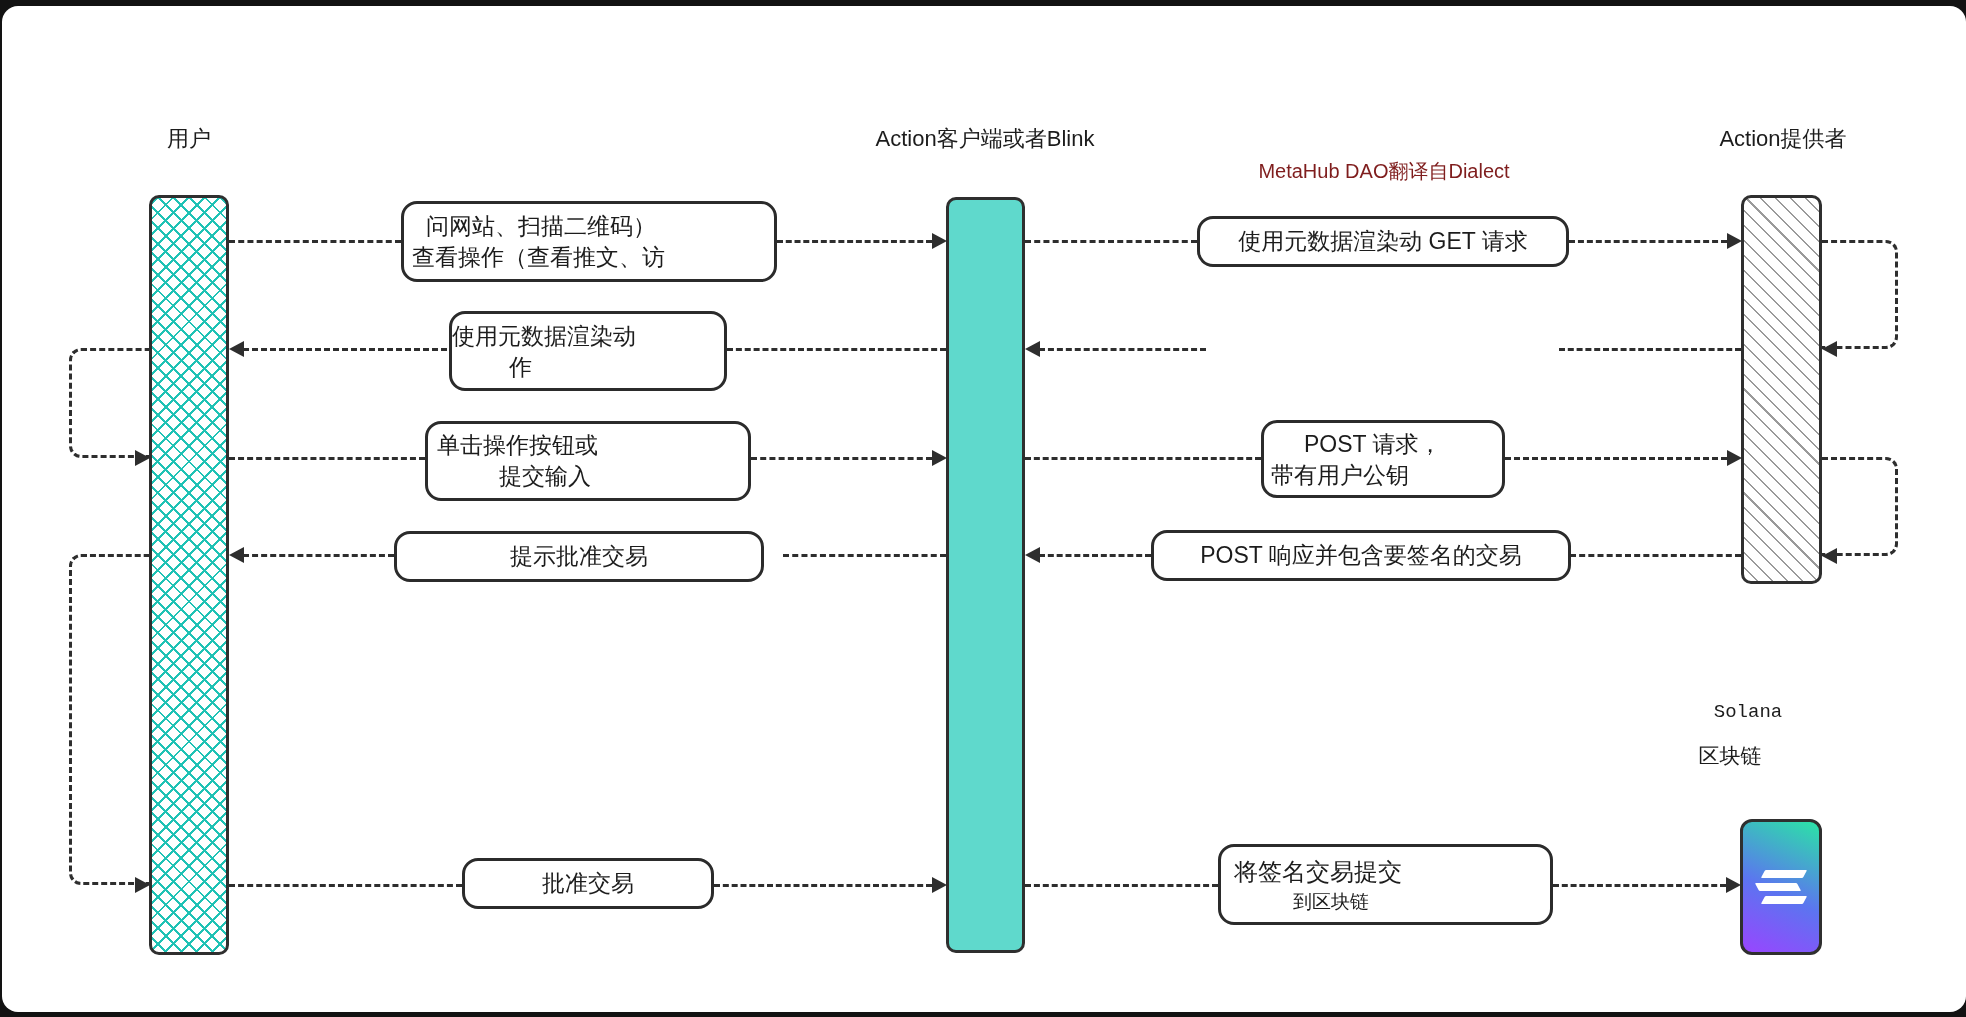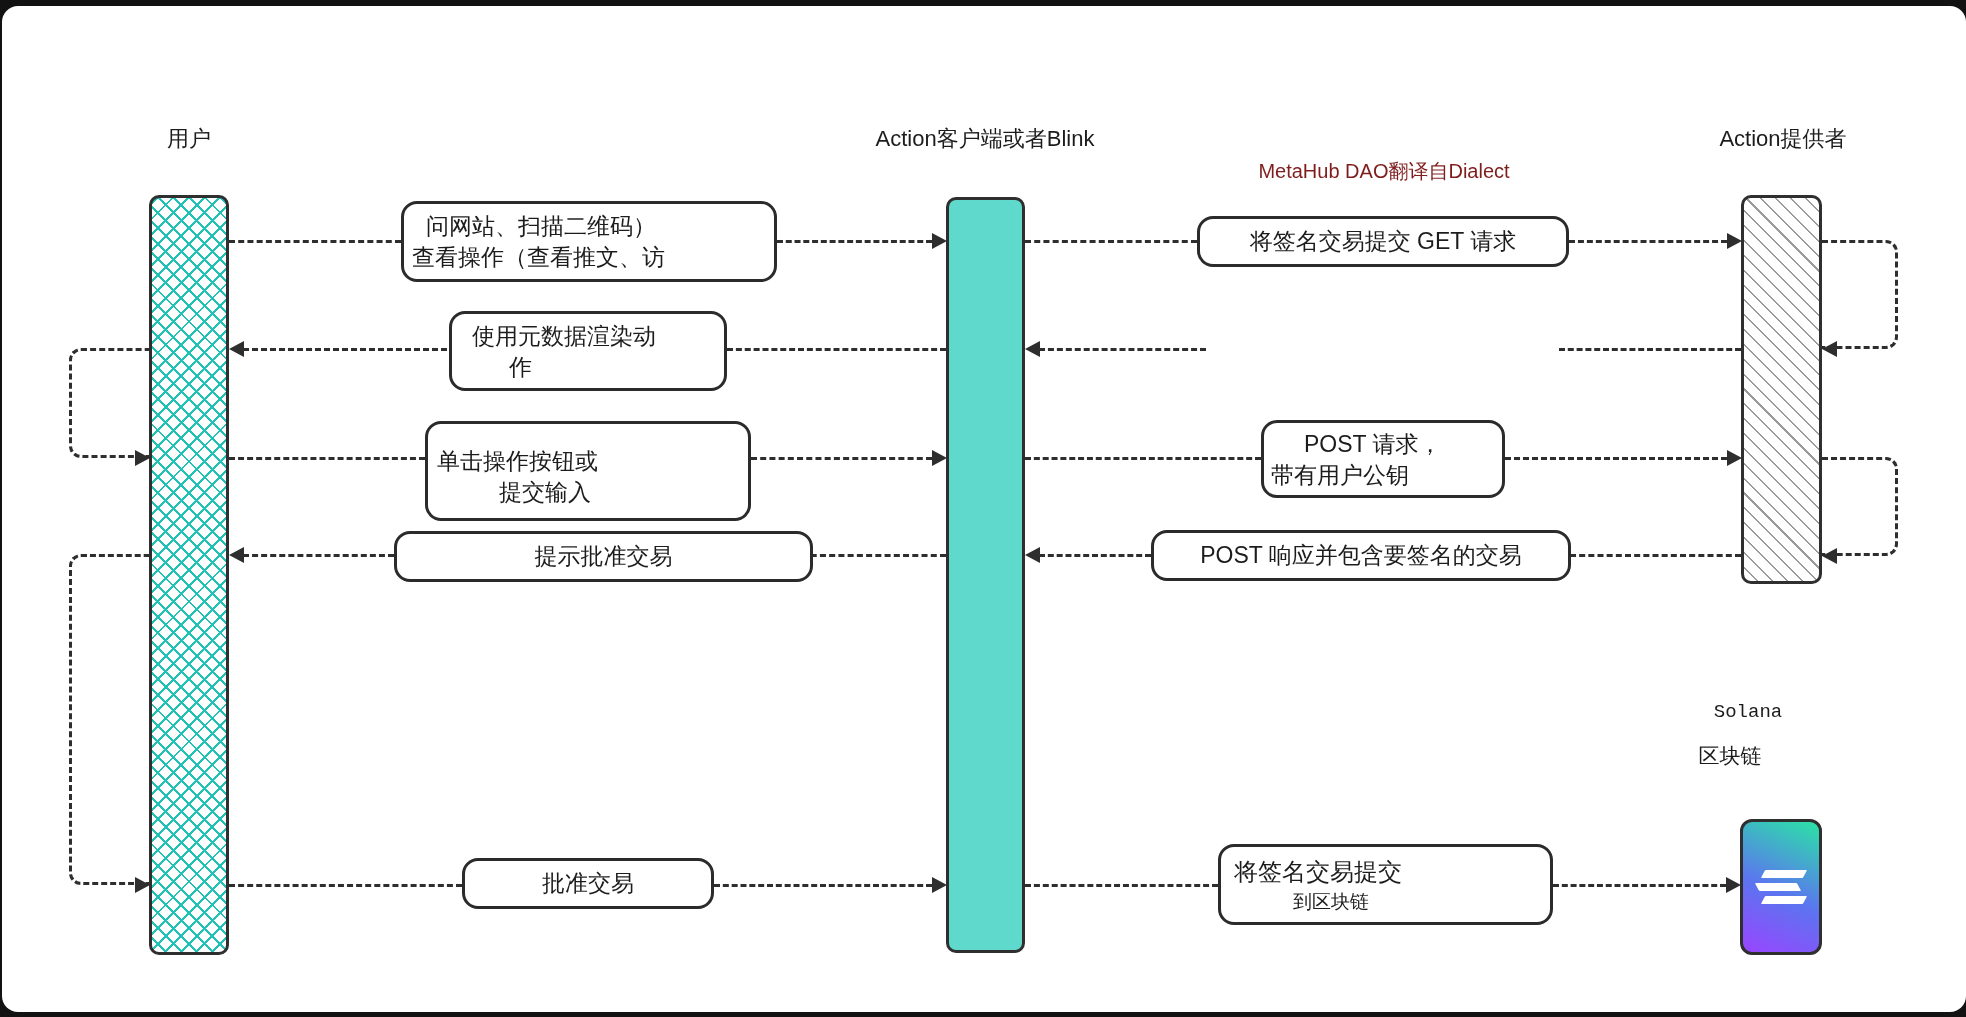--- a/index.html
+++ b/index.html
@@ -106,36 +106,36 @@
     <div class="dash" style="left:1551px;top:878px;width:173px;"></div>
     <div class="arr right" style="left:930px;top:871px;"></div>
     <div class="arr right" style="left:1724px;top:871px;"></div>
     <div class="arr right" style="left:133px;top:871px;"></div>
 
     <div class="mbox" style="left:399px;top:195px;width:376px;height:81px;padding-top:7px;">
       <span class="ln" style="padding-left:22px;">问网站、扫描二维码）</span>
       <span class="ln" style="padding-left:8px;">查看操作（查看推文、访</span>
     </div>
     <div class="mbox" style="left:447px;top:305px;width:278px;height:80px;padding-top:7px;">
-      <span class="ln" style="padding-left:20px;">使用元数据渲染动</span>
+      <span class="ln" style="padding-left:0;">使用元数据渲染动</span>
       <span class="ln" style="padding-left:57px;">作</span>
     </div>
-    <div class="mbox" style="left:423px;top:415px;width:326px;height:100px;padding-top:22px;">
+    <div class="mbox" style="left:423px;top:415px;width:326px;height:80px;padding-top:6px;">
       <span class="ln" style="padding-left:9px;">单击操作按钮或</span>
       <span class="ln" style="padding-left:71px;">提交输入</span>
     </div>
-    <div class="mbox center" style="left:392px;top:525px;width:419px;height:51px;">
+    <div class="mbox center" style="left:392px;top:525px;width:370px;height:51px;">
       <span>提示批准交易</span>
     </div>
     <div class="mbox center" style="left:460px;top:852px;width:252px;height:51px;">
       <span>批准交易</span>
     </div>
 
     <div class="mbox center" style="left:1195px;top:210px;width:372px;height:51px;">
-      <span>将签名交易提交 GET 请求</span>
+      <span>使用元数据渲染动 GET 请求</span>
     </div>
     <div class="mbox" style="left:1259px;top:414px;width:244px;height:78px;padding-top:6px;">
       <span class="ln" style="padding-left:40px;">POST 请求，</span>
       <span class="ln" style="padding-left:7px;">带有用户公钥</span>
     </div>
     <div class="mbox center" style="left:1149px;top:524px;width:420px;height:51px;">
       <span>POST 响应并包含要签名的交易</span>
     </div>
     <div class="mbox" style="left:1216px;top:838px;width:335px;height:81px;padding-top:8px;">
       <span class="ln" style="padding-left:13px;font-size:24px;line-height:33px;">将签名交易提交</span>

